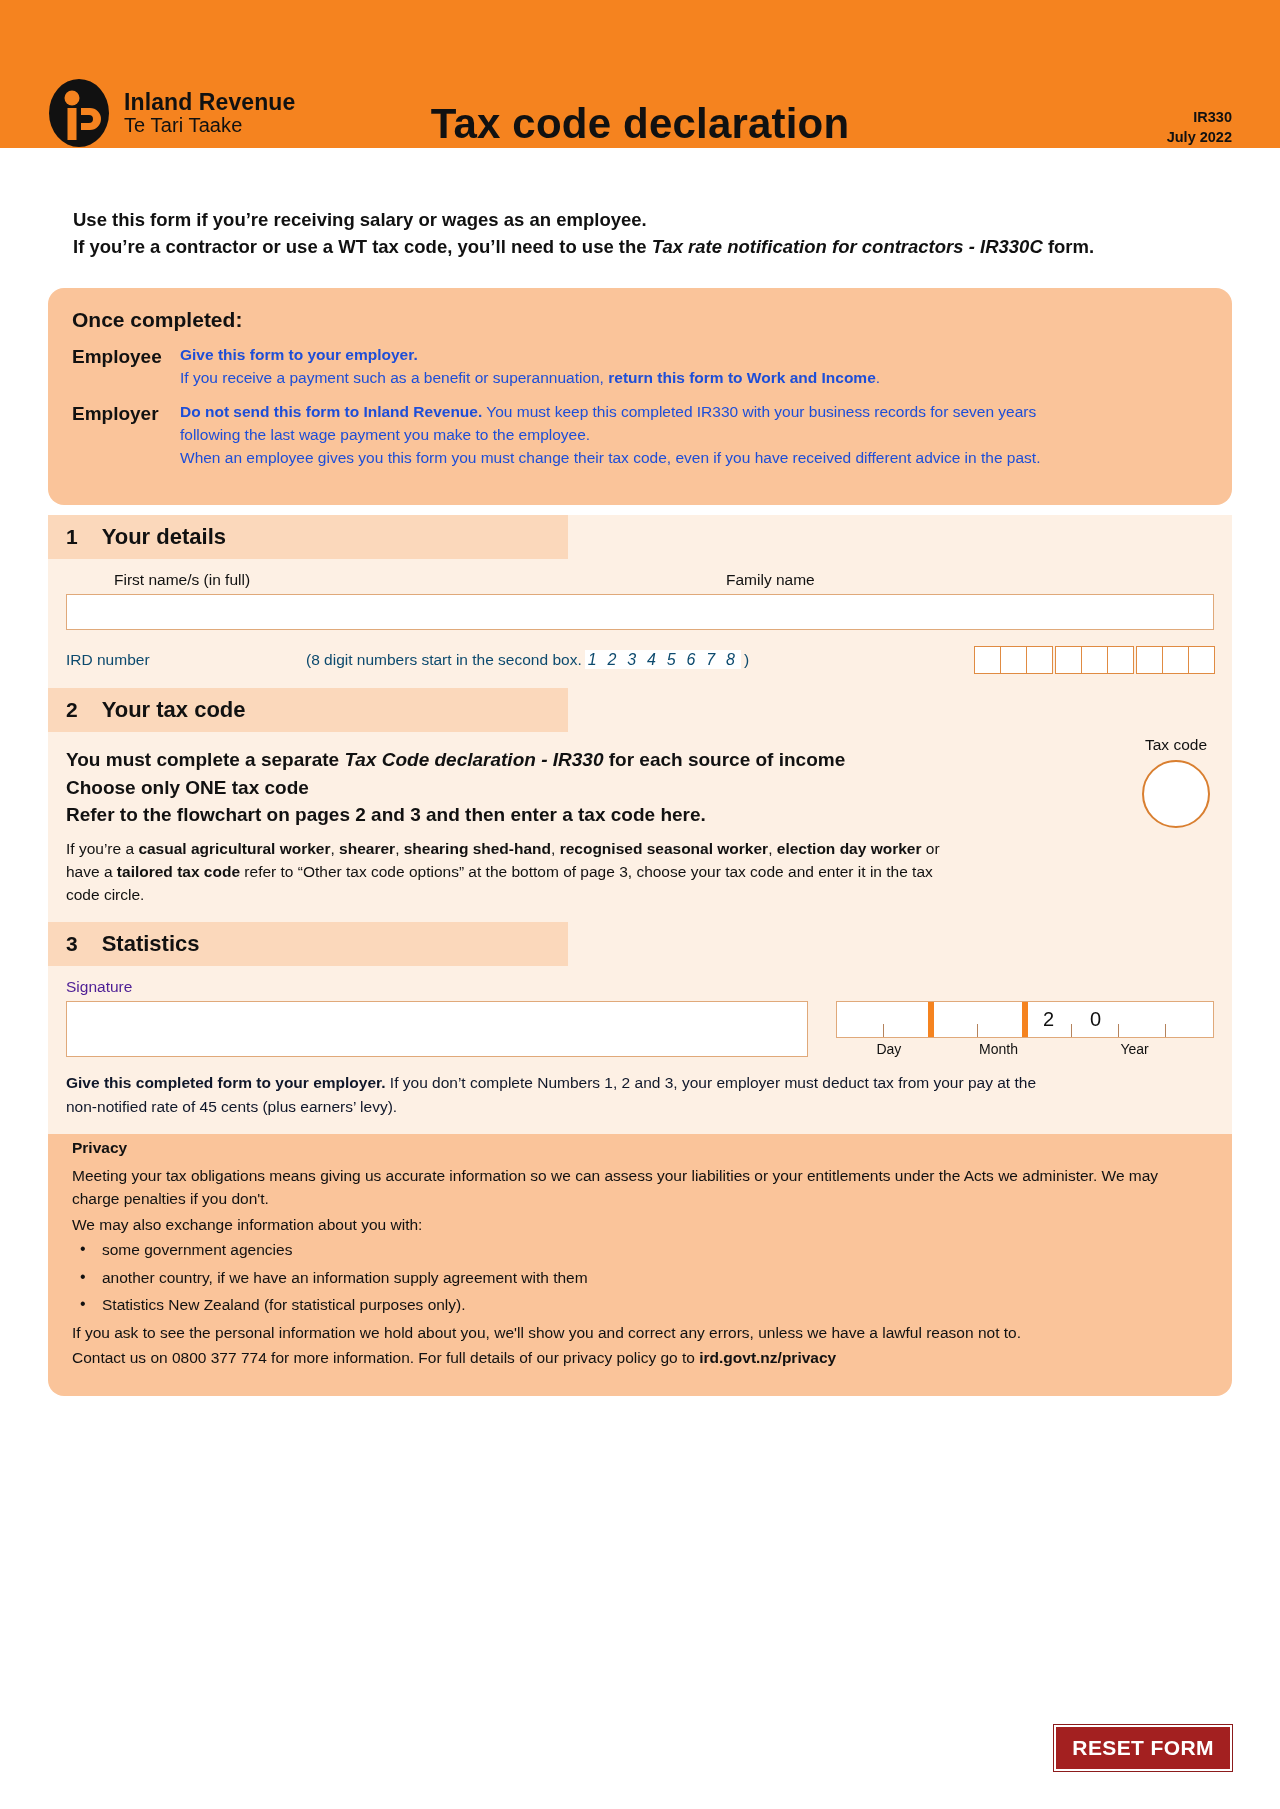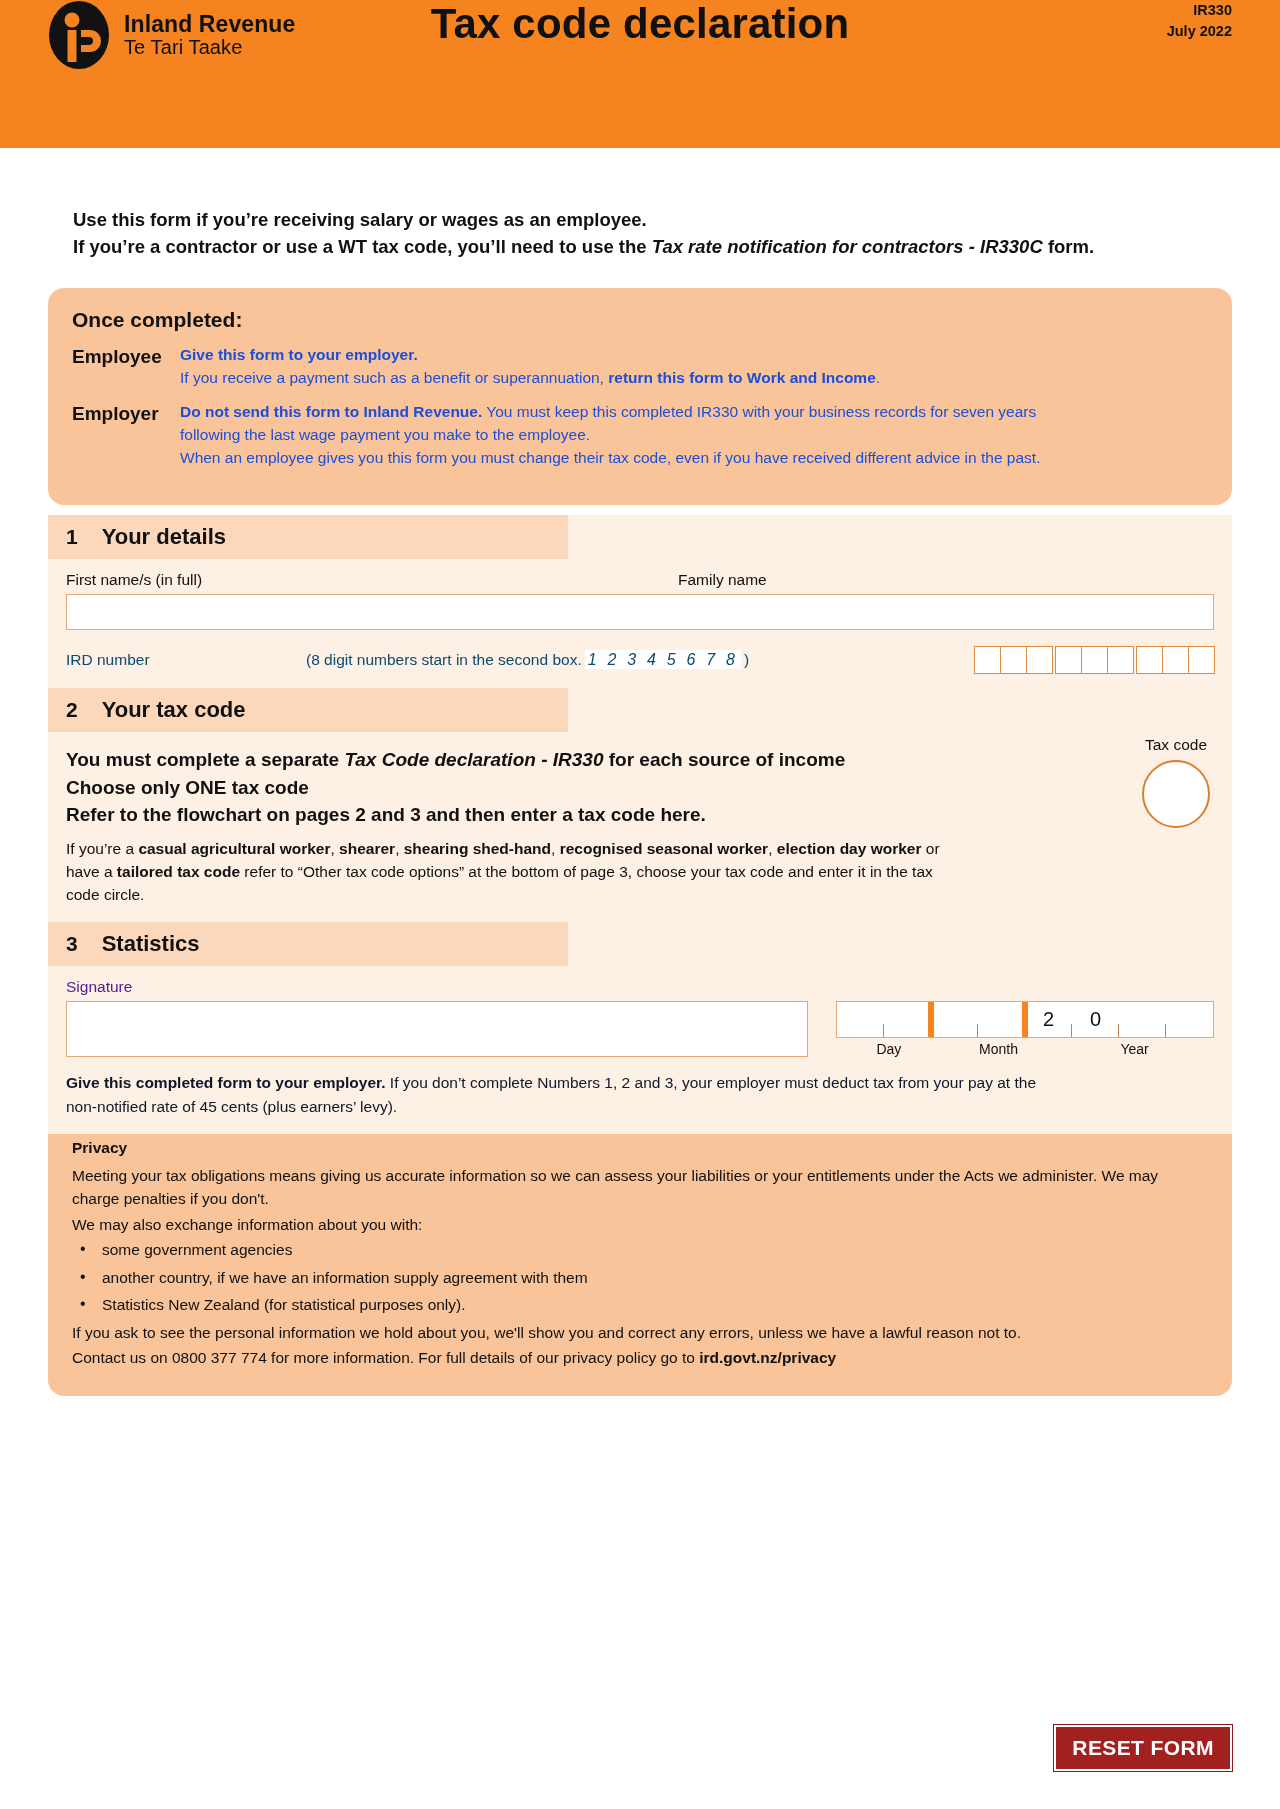--- a/index.html
+++ b/index.html
@@ -12,21 +12,21 @@
     -webkit-font-smoothing: antialiased;
   }
 
   .page { width: 1280px; min-height: 1809px; position: relative; background: #fff; }
 
   
   .header {
     height: 148px;
     background: #f5831f;
     display: flex;
-    align-items: flex-start;
+    align-items: flex-end;
     position: relative;
   }
   .logo-block {
     display: flex;
     align-items: center;
     margin-left: 48px;
     gap: 14px;
   }
   .logo-mark {
     width: 62px; height: 70px;
@@ -114,21 +114,21 @@
   .sec-title { font-size: 22px; font-weight: bold; color: #111; }
 
   .pad { padding: 0 18px; }
 
   .label-row {
     display: flex;
     font-size: 15.5px;
     color: #111;
     padding-top: 12px;
   }
-  .label-first { width: 612px; flex: 0 0 612px; }
+  .label-first { width: 612px; flex: 0 0 612px; margin-left: 48px; }
   .label-family { flex: 1; }
 
   .name-input {
     margin-top: 5px;
     height: 36px;
     background: #ffffff;
     border: 1px solid #e0a97a;
     width: 100%;
   }
 

